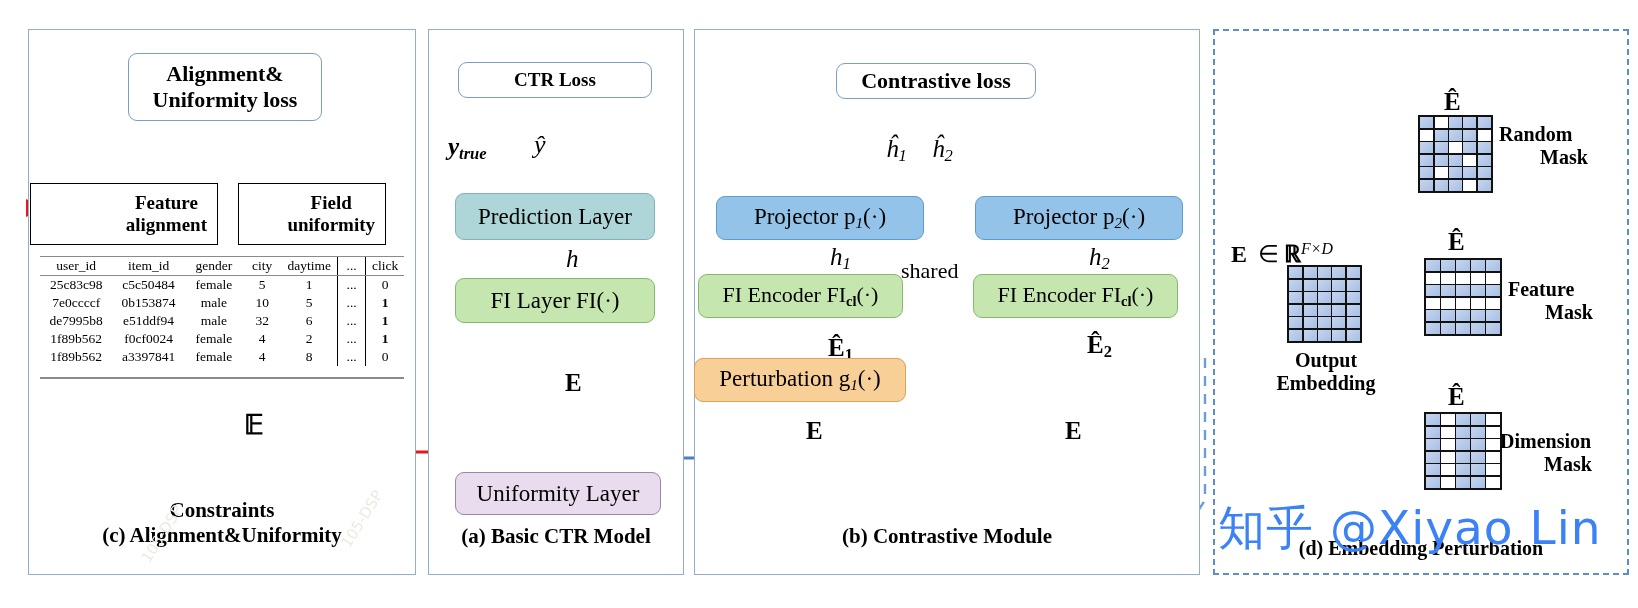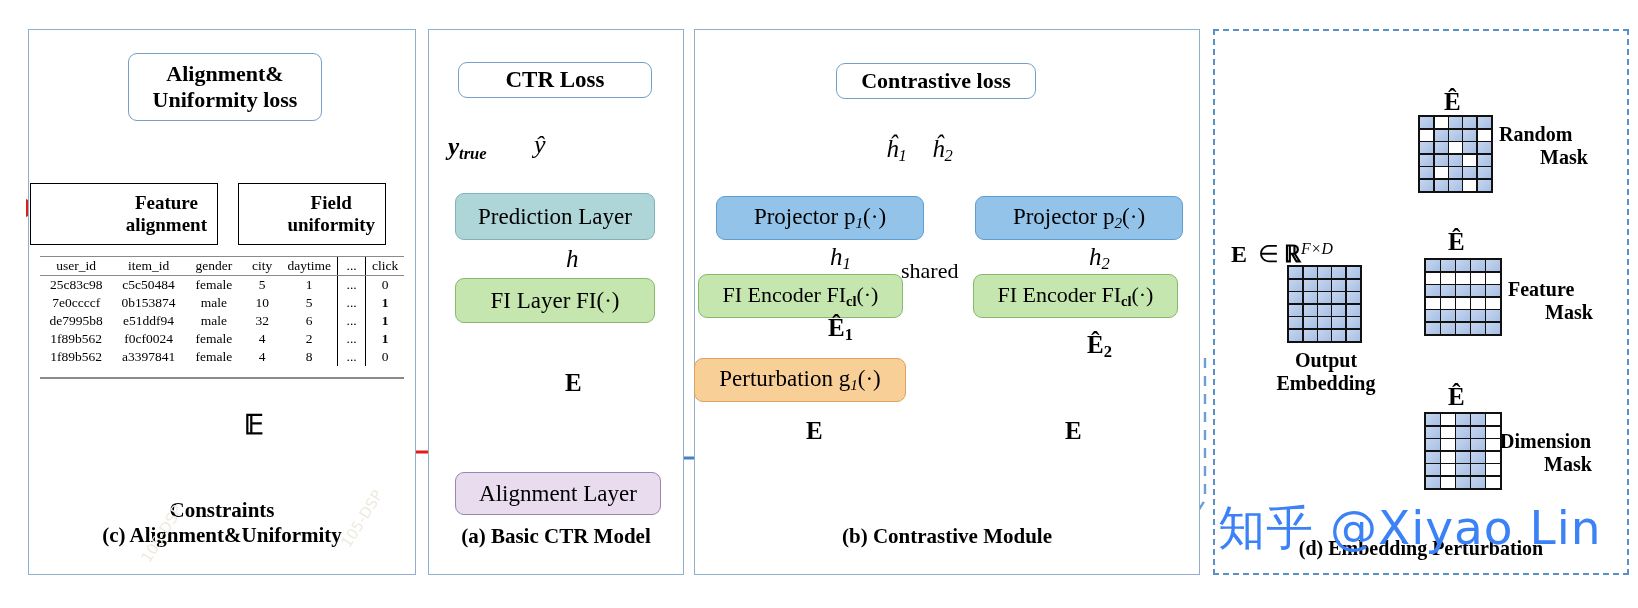--- a/index.html
+++ b/index.html
@@ -267,21 +267,21 @@
     <span>𝔼</span>
   </div>
 
   <div class="caption" style="left:28px; top:498px; width:388px;">
     <div>Constraints</div>
     <div>(c) Alignment&amp;Uniformity</div>
   </div>
 
   <div class="panel solid" style="left:428px; top:29px; width:256px; height:546px;"></div>
 
-  <div class="node loss" style="left:458px; top:62px; width:194px; height:36px; font-size:23px;">
+  <div class="node loss" style="left:458px; top:62px; width:194px; height:36px; font-size:19px;">
     <span>CTR Loss</span>
   </div>
 
   <div class="lbl" style="left:448px; top:133px; font-size:25px;">
     <span class="mi bf">y</span><span class="mi bf sub">true</span>
   </div>
   <div class="lbl mi" style="left:534px; top:130px; font-size:26px;">
     <span>ŷ</span>
   </div>
 
@@ -295,21 +295,21 @@
 
   <div class="node green" style="left:455px; top:278px; width:200px; height:45px;">
     <span>FI Layer FI(·)</span>
   </div>
 
   <div class="lbl bf" style="left:565px; top:369px; font-size:25px;">
     <span>E</span>
   </div>
 
   <div class="node purple" style="left:455px; top:472px; width:206px; height:43px;">
-    <span>Alignment Layer</span>
+    <span>Uniformity Layer</span>
   </div>
 
   <div class="caption" style="left:428px; top:524px; width:256px;">
     <span>(a) Basic CTR Model</span>
   </div>
 
   <div class="panel solid" style="left:694px; top:29px; width:506px; height:546px;"></div>
 
   <div class="node loss" style="left:836px; top:63px; width:200px; height:36px; font-size:22px;">
     <span>Contrastive loss</span>
@@ -340,21 +340,21 @@
     <span><span>FI Encoder FI</span><span class="bf sub">cl</span><span>(·)</span></span>
   </div>
   <div class="node green" style="left:973px; top:274px; width:205px; height:44px; font-size:22px;">
     <span><span>FI Encoder FI</span><span class="bf sub">cl</span><span>(·)</span></span>
   </div>
 
   <div class="lbl" style="left:901px; top:258px; font-size:22px;">
     <span>shared</span>
   </div>
 
-  <div class="lbl" style="left:828px; top:314px; font-size:25px;">
+  <div class="lbl" style="left:828px; top:334px; font-size:25px;">
     <span class="bf">Ê</span><span class="bf sub">1</span>
   </div>
   <div class="lbl" style="left:1087px; top:331px; font-size:25px;">
     <span class="bf">Ê</span><span class="bf sub">2</span>
   </div>
 
   <div class="node orange" style="left:694px; top:358px; width:212px; height:44px;">
     <span><span>Perturbation g</span><span class="mi sub">1</span><span>(·)</span></span>
   </div>
 

